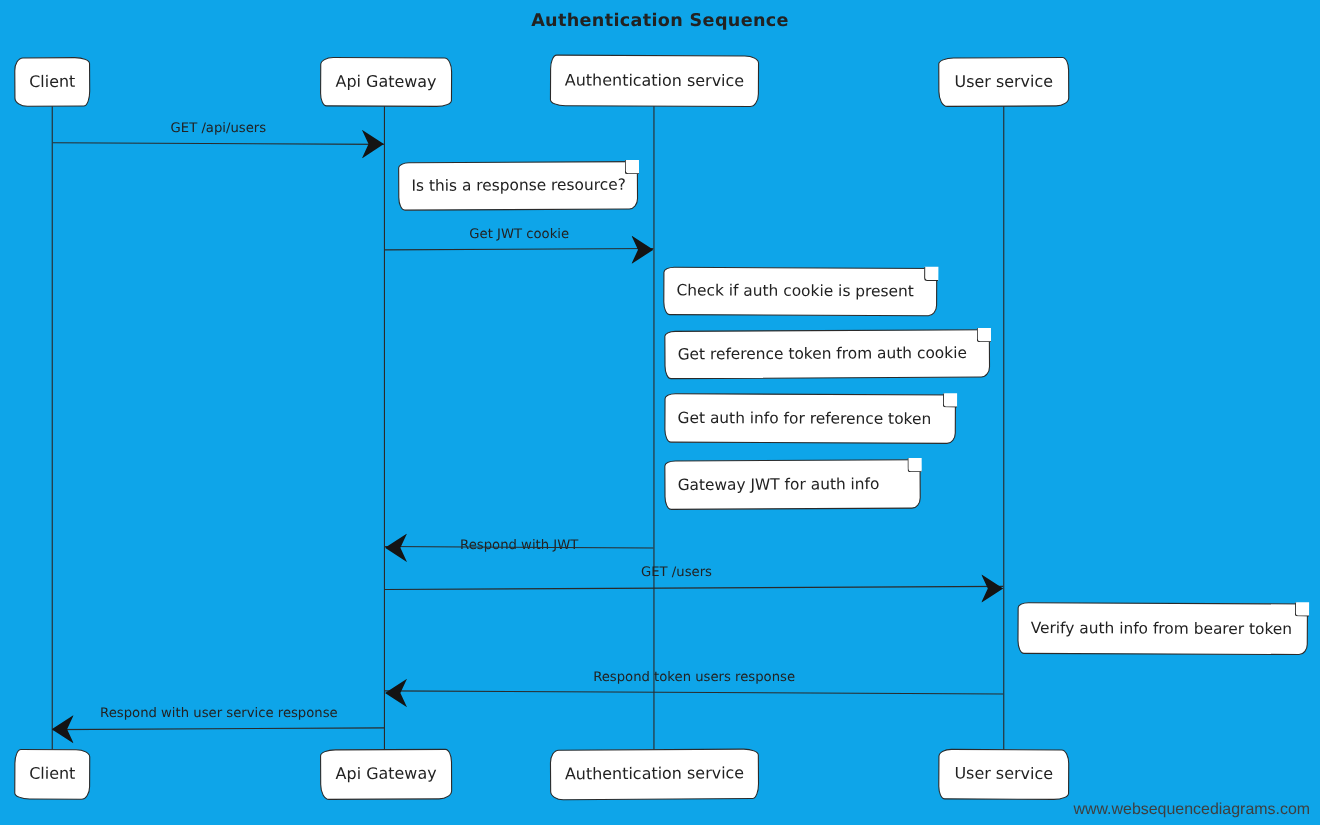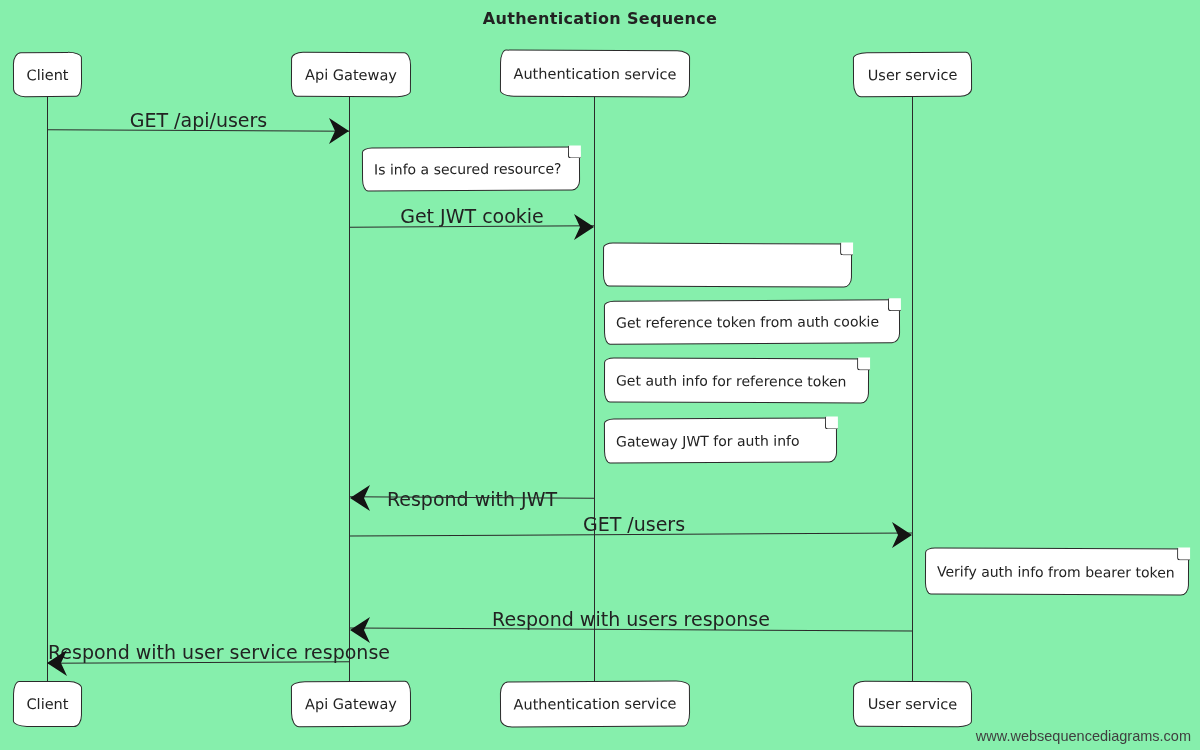--- a/index.html
+++ b/index.html
@@ -1,37 +1,37 @@
 <!DOCTYPE html>
 <html><head>
 <meta charset="utf-8">
 <style>
   html,body{margin:0;padding:0;background:#ffffff;}
   .canvas{
-    position:relative;width:1200px;height:750px;background:#86efac;
+    position:relative;width:1200px;height:750px;background:#0ea5e9;
     font-family:"DejaVu Sans",sans-serif;color:#222;overflow:hidden;
   }
   .title{
     position:absolute;top:9px;left:0;width:1200px;text-align:center;
     font-size:16px;font-weight:bold;letter-spacing:.3px;
   }
   
   .pbox{
     position:absolute;background:#fff;border:1.7px solid #2a2a2a;
     display:flex;align-items:center;justify-content:center;
     font-size:14.5px;white-space:nowrap;box-sizing:border-box;
   }
   .r1{border-radius:8px 14px 6px 12px/12px 6px 14px 8px;transform:rotate(-0.35deg);}
   .r2{border-radius:12px 7px 14px 6px/7px 13px 6px 12px;transform:rotate(0.3deg);}
   .r3{border-radius:6px 13px 8px 14px/13px 7px 12px 6px;transform:rotate(0.25deg);}
   .r4{border-radius:14px 6px 12px 8px/6px 12px 8px 14px;transform:rotate(-0.25deg);}
   
   .lifeline{position:absolute;top:96px;height:586px;width:0;border-left:1.6px solid #2a2a2a;}
   
-  .msg-label{position:absolute;font-size:19px;text-align:center;white-space:nowrap;}
+  .msg-label{position:absolute;font-size:12px;text-align:center;white-space:nowrap;}
   .msg-line{position:absolute;height:0;border-top:1.9px solid #2a2a2a;}
   .w1{transform:rotate(0.3deg);}
   .w2{transform:rotate(-0.3deg);}
   .ah{position:absolute;width:20px;height:26px;background:#141414;}
   .ah.right{clip-path:polygon(0 0,100% 50%,0 100%,30% 50%);}
   .ah.left{clip-path:polygon(100% 0,0 50%,100% 100%,70% 50%);}
   
   .note{
     position:absolute;background:#fff;border:1.6px solid #2a2a2a;
     display:flex;align-items:center;padding:0 11px;font-size:14px;
@@ -76,31 +76,32 @@
     </div>
 
   <div>
     <div class="msg-label" style="left:48px;top:109px;width:301px">GET /api/users</div>
     <div class="msg-line w1" style="left:48px;top:130px;width:301px"></div>
     <div class="ah right" style="left:329px;top:118px"></div>
   </div>
 
   <div class="note n-a" style="left:362px;top:147px;width:218px;height:44px">
     <span class="fold"></span>
-    <span>Is info a secured resource?</span>
+    <span>Is this a response resource?</span>
   </div>
 
   <div>
     <div class="msg-label" style="left:350px;top:205px;width:244px">Get JWT cookie</div>
     <div class="msg-line w2" style="left:350px;top:226px;width:244px"></div>
     <div class="ah right" style="left:574px;top:214px"></div>
   </div>
 
   <div class="note n-b" style="left:603px;top:243px;width:249px;height:44px">
     <span class="fold"></span>
+    <span>Check if auth cookie is present</span>
   </div>
   <div class="note n-a" style="left:604px;top:300px;width:296px;height:44px">
     <span class="fold"></span>
     <span>Get reference token from auth cookie</span>
   </div>
   <div class="note n-b" style="left:604px;top:358px;width:265px;height:45px">
     <span class="fold"></span>
     <span>Get auth info for reference token</span>
   </div>
   <div class="note n-a" style="left:604px;top:418px;width:233px;height:45px">
@@ -108,32 +109,32 @@
     <span>Gateway JWT for auth info</span>
   </div>
 
   <div>
     <div class="msg-label" style="left:350px;top:488px;width:244px">Respond with JWT</div>
     <div class="msg-line w1" style="left:350px;top:497px;width:244px"></div>
     <div class="ah left" style="left:350px;top:485px"></div>
   </div>
 
   <div>
-    <div class="msg-label" style="left:353px;top:513px;width:562px">GET /users</div>
+    <div class="msg-label" style="left:334px;top:513px;width:562px">GET /users</div>
     <div class="msg-line w2" style="left:350px;top:534px;width:562px"></div>
     <div class="ah right" style="left:892px;top:522px"></div>
   </div>
 
   <div class="note n-b" style="left:925px;top:548px;width:264px;height:47px">
     <span class="fold"></span>
     <span>Verify auth info from bearer token</span>
   </div>
 
   <div>
-    <div class="msg-label" style="left:350px;top:608px;width:562px">Respond with users response</div>
+    <div class="msg-label" style="left:350px;top:608px;width:562px">Respond token users response</div>
     <div class="msg-line w1" style="left:350px;top:629px;width:562px"></div>
     <div class="ah left" style="left:350px;top:617px"></div>
   </div>
 
   <div>
     <div class="msg-label" style="left:48px;top:641px;width:302px">Respond with user service response</div>
     <div class="msg-line w2" style="left:48px;top:662px;width:302px"></div>
     <div class="ah left" style="left:47px;top:650px"></div>
   </div>
 

